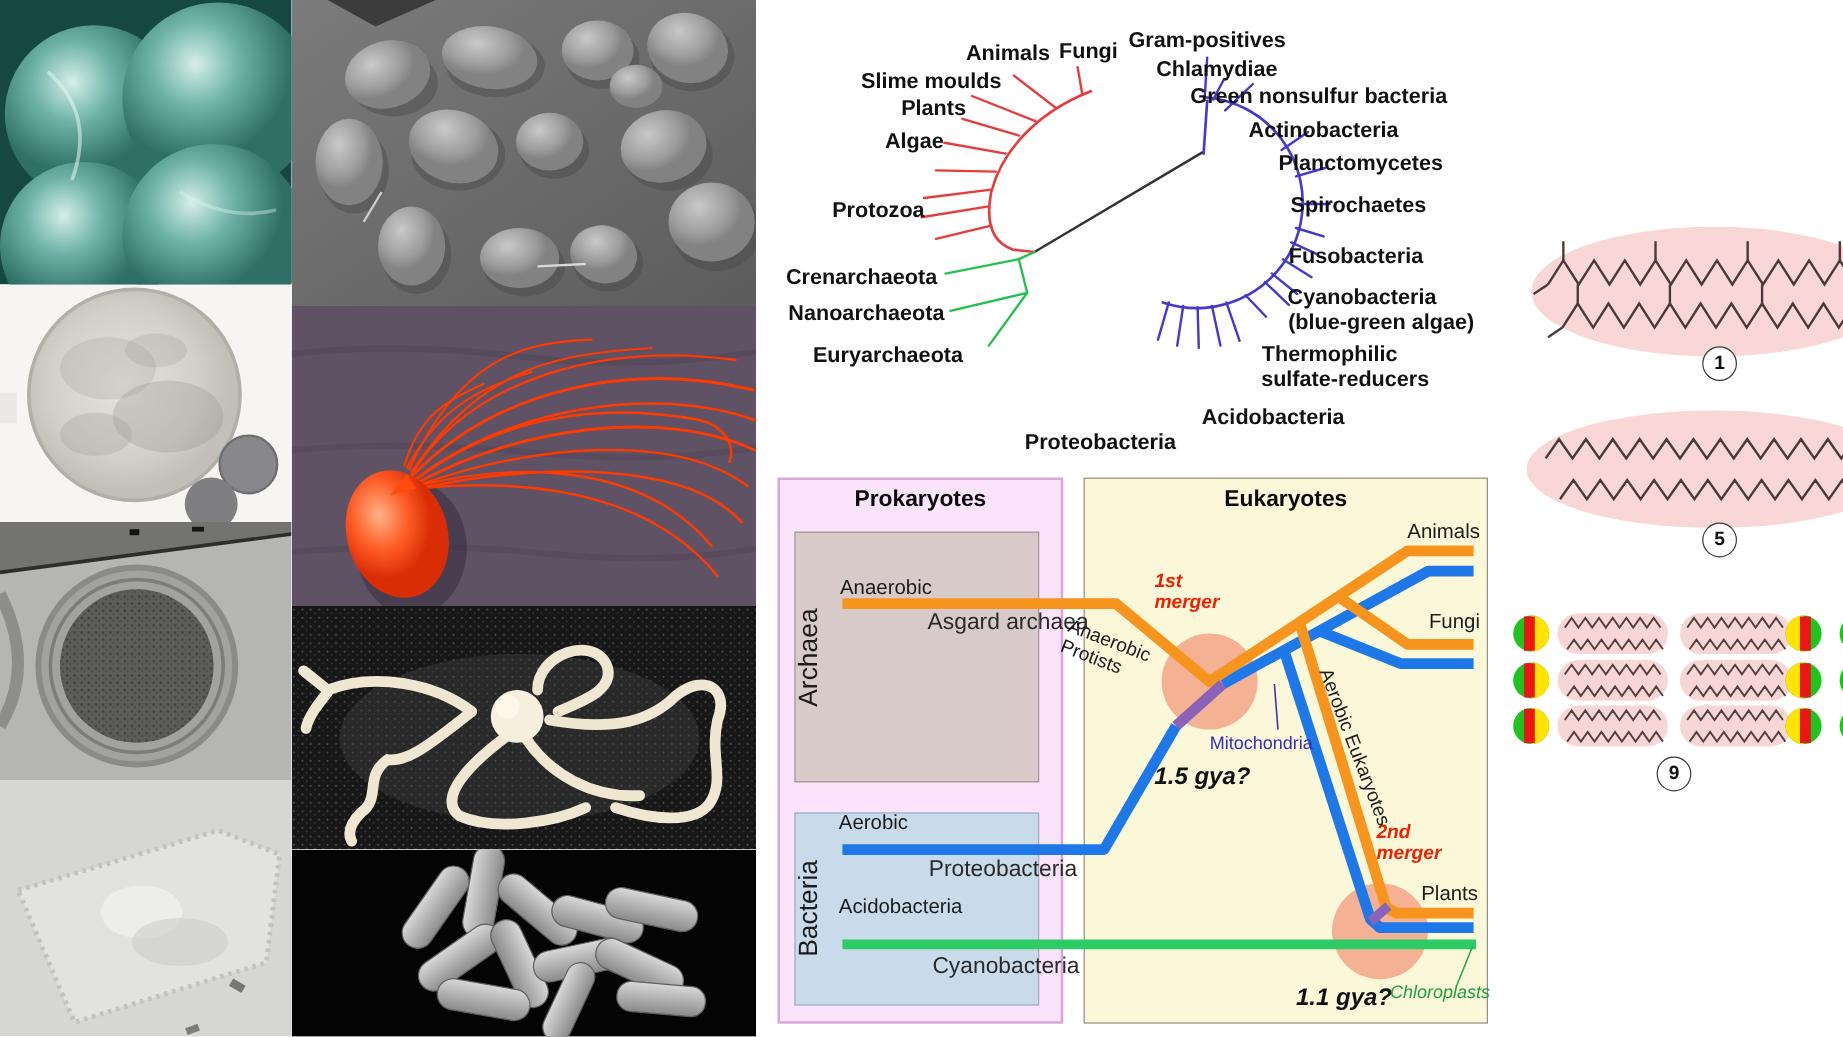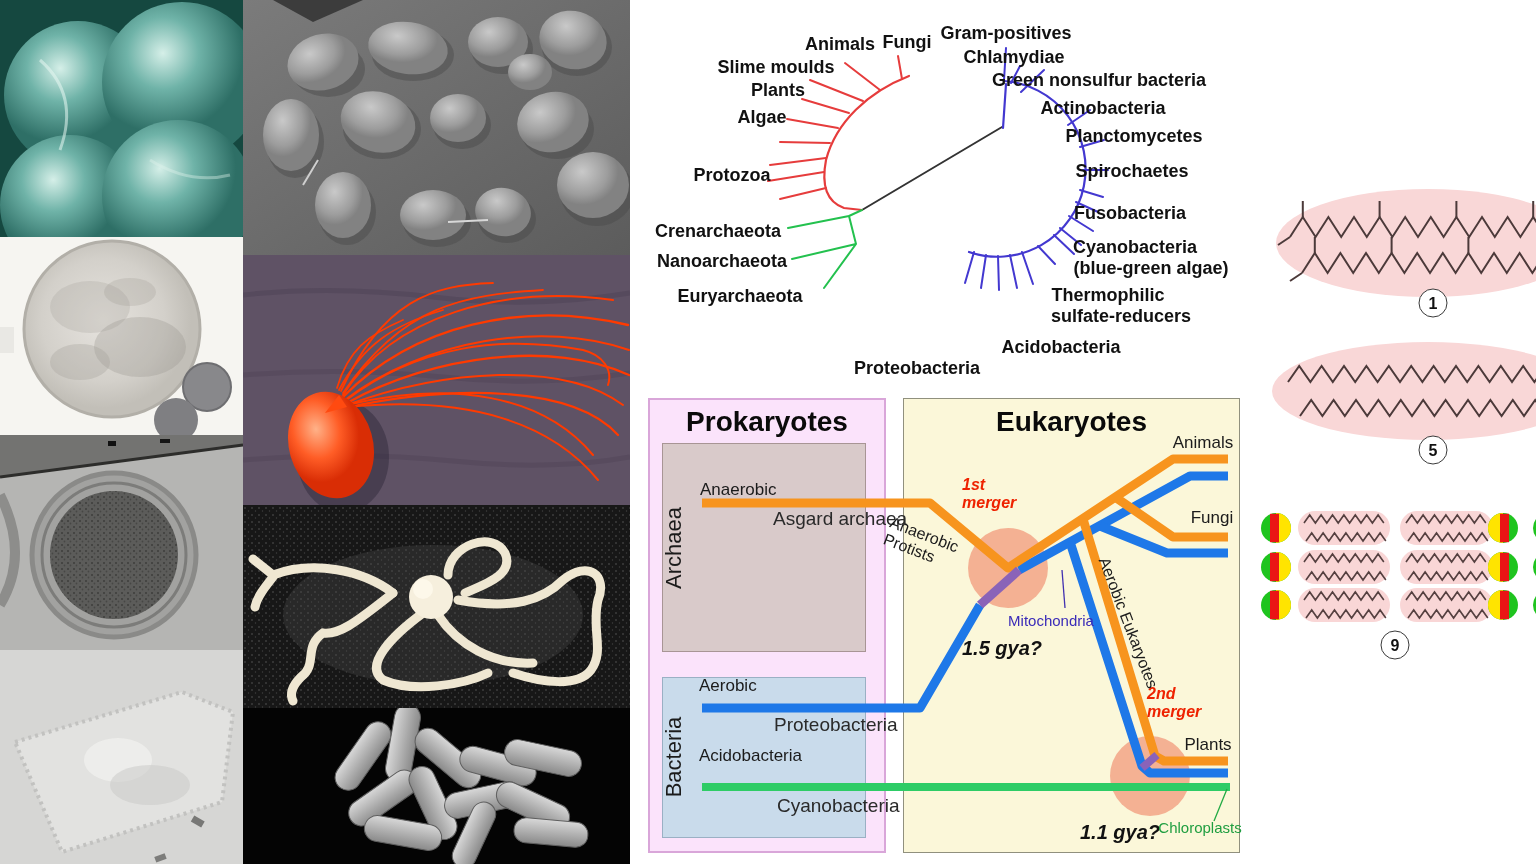--- a/index.html
+++ b/index.html
@@ -13,27 +13,27 @@
   
   #evo-region{position:absolute;left:630px;top:390px;width:650px;height:474px;background:#fff;}
   .ebox{position:absolute;box-sizing:border-box;}
   #box-prok{left:18px;top:8px;width:238px;height:455px;background:#fbe3fb;border:2px solid #d9a6d9;}
   #box-arch{left:32px;top:53px;width:204px;height:209px;background:#d9caca;border:1px solid #a89595;}
   #box-bact{left:32px;top:287px;width:204px;height:161px;background:#c9dbeb;border:1px solid #9ab0c4;}
   #box-euk{left:273px;top:8px;width:337px;height:455px;background:#fbf7d9;border:1.5px solid #90907e;}
   #evo-lines{position:absolute;left:0;top:0;z-index:2;pointer-events:none;}
   .lbl{position:absolute;z-index:3;color:#1b1b1b;font-size:17px;white-space:nowrap;}
   .lbl.small{font-size:19px;color:#2a2a2a;}
-  .lbl.title{font-size:28px;font-weight:bold;color:#0a0a0a;text-align:center;white-space:normal;}
+  .lbl.title{font-size:19px;font-weight:bold;color:#0a0a0a;text-align:center;white-space:normal;}
   .lbl.center{transform:translate(-50%,-50%);}
   .lbl.rot90{transform:translate(-50%,-50%) rotate(-90deg);font-size:22px;}
   .lbl.red{color:#ee2200;font-weight:bold;font-style:italic;font-size:16px;line-height:1.15;white-space:normal;}
   .lbl.gya{font-weight:bold;font-style:italic;font-size:20px;color:#111;}
   .lbl.mito{color:#3a2bb8;font-size:15px;}
-  .lbl.chlo{color:#1f9e40;font-size:15px;}
+  .lbl.chlo{color:#1f9e40;font-style:italic;font-size:15px;}
   
   #lipid-region{position:absolute;left:1260px;top:0;width:276px;height:864px;}
   #lipid-region svg{position:absolute;left:0;}
   .circnum{position:absolute;width:27px;height:27px;border:1.5px solid #3a3a3a;border-radius:50%;
            background:#fff;color:#111;font-size:16px;font-weight:bold;display:flex;
            align-items:center;justify-content:center;transform:translate(-50%,-50%);}
 </style>
 </head>
 <body>
 

